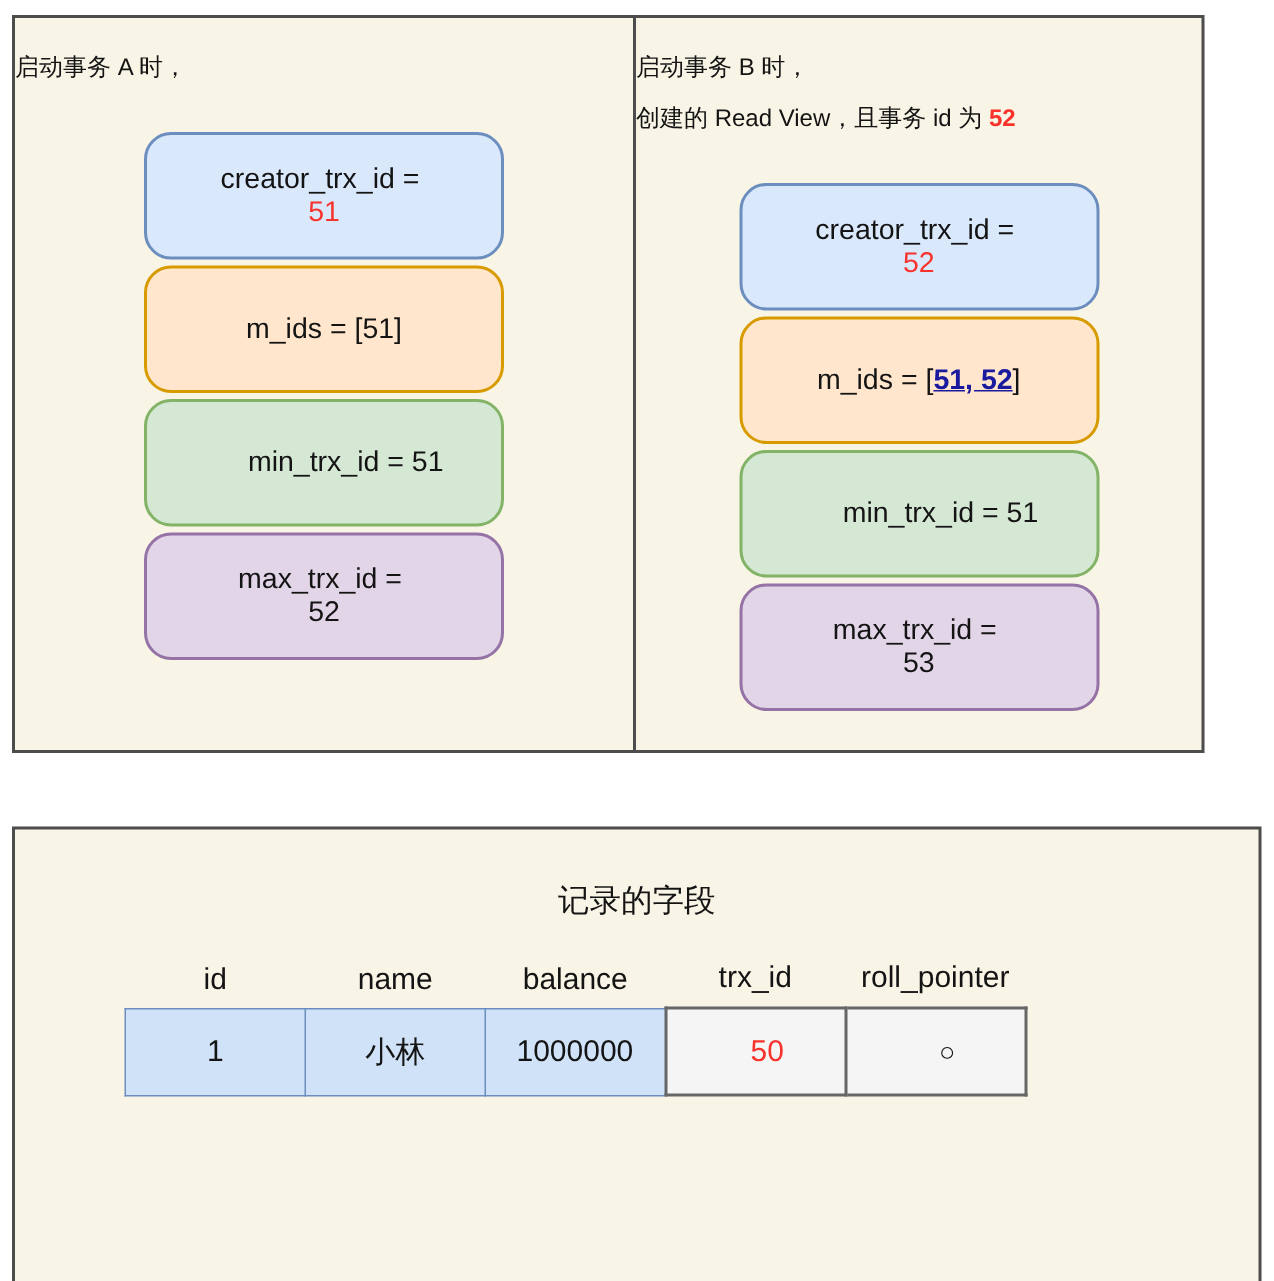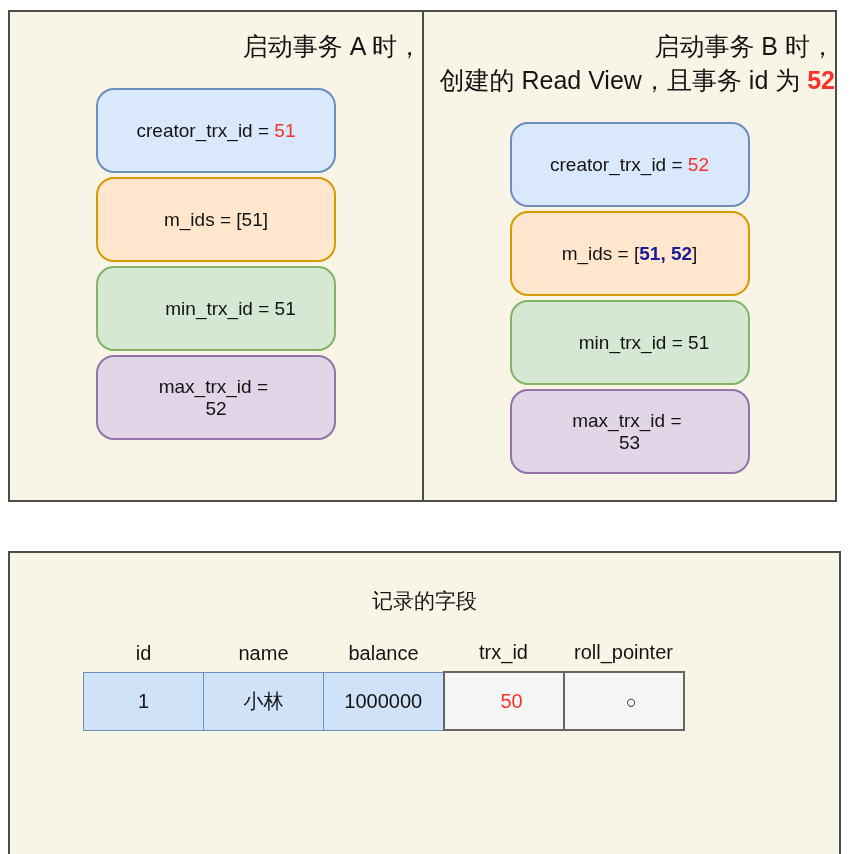--- a/index.html
+++ b/index.html
@@ -20,47 +20,47 @@
   }
   .diagram { position:relative; width:849px; height:854px; background:var(--page-bg); overflow:hidden; }
 
   
   .top-panels { position:absolute; left:8px; top:10px; display:flex; }
   .panel {
     width:416px; height:492px;
     background:var(--panel-bg);
     border:2px solid var(--panel-border);
   }
-  .panel + .panel { width:415px; margin-left:-2px; }
+  .panel + .panel { width:381px; margin-left:-2px; }
   .panel-title {
     padding-top:17px;
-    text-align:right;
-    font-size:25px;
+    text-align:left;
+    font-size:16px;
     line-height:34px;
     white-space:nowrap;
   }
   .title-value { color:var(--red); font-weight:700; }
   .box-stack {
     margin-top:25px;
     display:flex; flex-direction:column; align-items:center; gap:4px;
   }
   .rbox {
     width:240px; height:85px;
     border-radius:18px;
     border:2px solid #999;
     display:flex; align-items:center; justify-content:center;
     font-size:19px;
     white-space:pre;
   }
-  .rbox[data-color="blue"]   { background:var(--blue-fill);   border-color:var(--blue-stroke); }
+  .rbox[data-color="blue"]   { background:var(--blue-fill);   border-color:var(--blue-stroke);flex-direction:column; }
   .rbox[data-color="orange"] { background:var(--orange-fill); border-color:var(--orange-stroke); }
   .rbox[data-color="green"]  { background:var(--green-fill);  border-color:var(--green-stroke);padding-left:29px; }
   .rbox[data-color="purple"] { background:var(--purple-fill); border-color:var(--purple-stroke);flex-direction:column; }
   .box-value[data-style="red"]  { color:var(--red); }
-  .box-value[data-style="navy"] { color:var(--navy); font-weight:700; }
+  .box-value[data-style="navy"] { color:var(--navy); font-weight:700;text-decoration:underline; }
 
   
   .record-box {
     position:absolute; left:8px; top:551px;
     width:833px; height:363px;
     background:var(--panel-bg);
     border:2px solid var(--panel-border);
   }
   .record-title {
     padding-top:31px;

